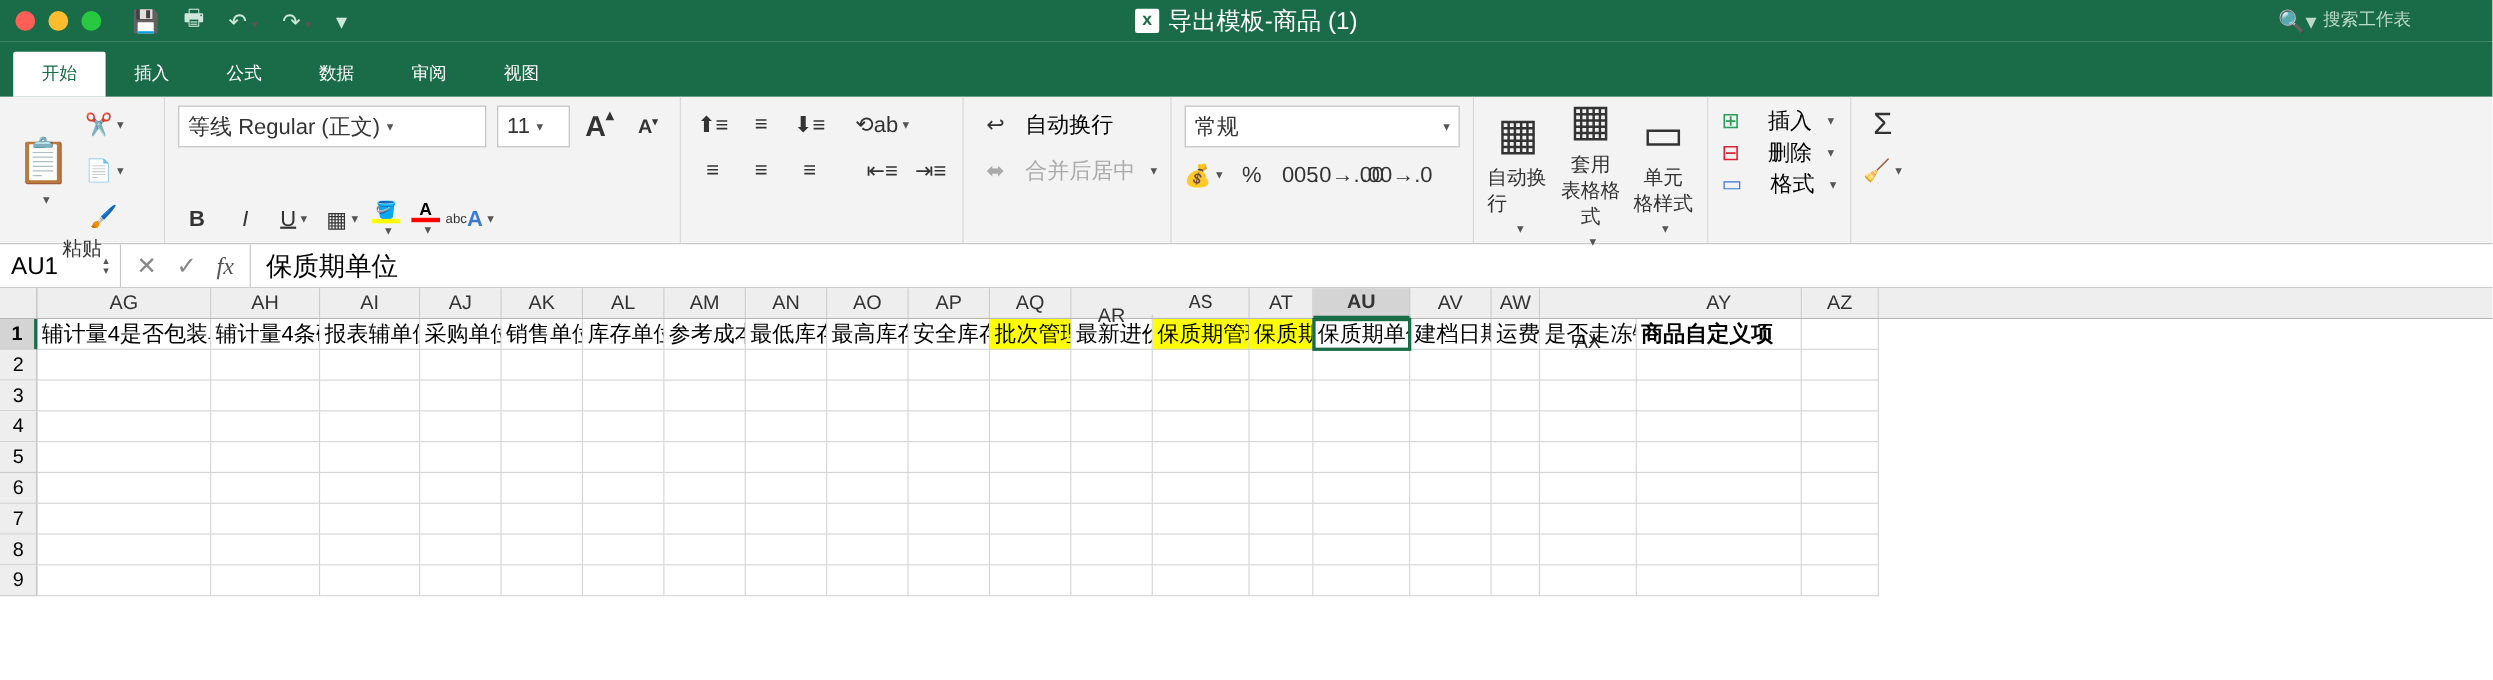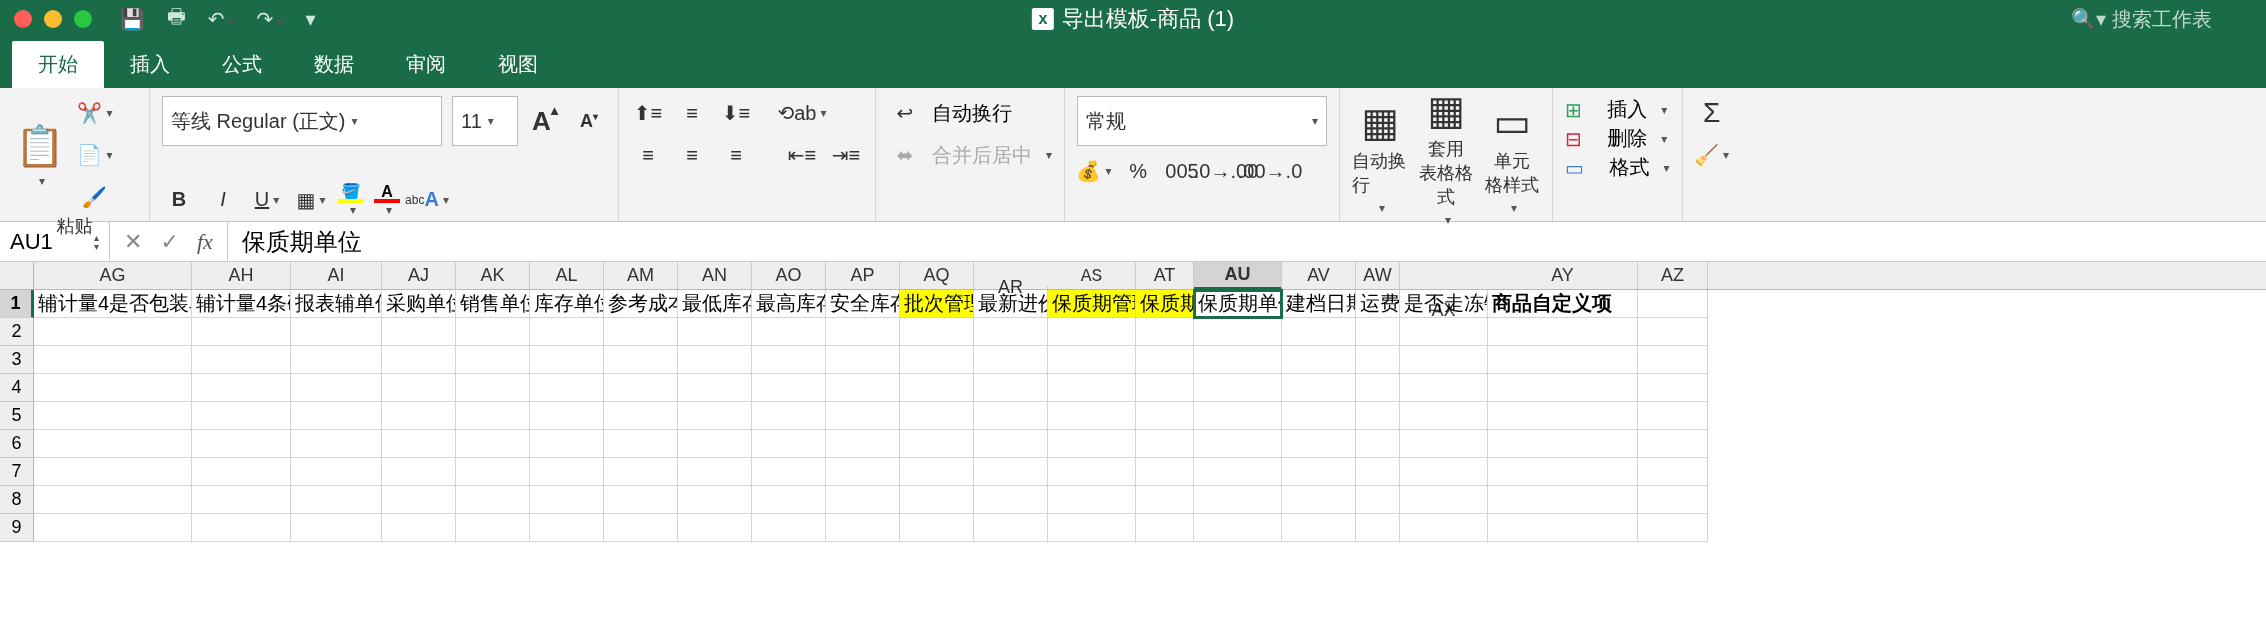--- a/index.html
+++ b/index.html
@@ -8,36 +8,36 @@
   
   .titlebar { height: 38px; background: linear-gradient(#1a6b47,#1a6b47); display: flex; align-items: center; color: #fff; position: relative; }
   .traffic { display: flex; gap: 12px; padding-left: 14px; }
   .traffic .dot { width: 18px; height: 18px; border-radius: 50%; }
   .dot.red { background: #ff5f57; } .dot.yellow { background: #febc2e; } .dot.green { background: #28c840; }
   .qat { display: flex; gap: 22px; margin-left: 28px; align-items: center; color: #cfe7da; font-size: 20px; }
   .qat .item { cursor: pointer; }
   .title-center { position: absolute; left: 50%; transform: translateX(-50%); display: flex; align-items: center; gap: 8px; font-size: 22px; }
   .title-center .xicon { width: 22px; height: 22px; background: #fff; color: #1a6b47; font-size: 16px; display:flex; align-items:center; justify-content:center; border-radius:2px; font-weight:bold;}
   .search { position: absolute; right: 14px; display: flex; align-items: center; gap: 6px; color: #bcd8c9; font-size: 20px; }
-  .search input { background: transparent; border: none; color: #bcd8c9; font-size: 20px; outline:none; width: 140px;}
+  .search input { background: transparent; border: none; color: #bcd8c9; font-size: 16px; outline:none; width: 140px;}
   .search input::placeholder { color: #bcd8c9; }
 
   
   .tabstrip { height: 50px; background: #1a6b47; display: flex; align-items: flex-end; padding-left: 12px; gap: 0; }
-  .tab { padding: 10px 26px; color: #fff; font-size: 20px; cursor: pointer; }
+  .tab { padding: 10px 26px; color: #fff; font-size: 16px; cursor: pointer; }
   .tab.active { background: #fff; color: #1a6b47; border-radius: 2px 2px 0 0; }
 
   
   .ribbon { height: 134px; background: #f3f3f3; border-bottom: 1px solid #c8c8c8; display: flex; }
   .group { display:flex; flex-direction:column; padding: 8px 12px 4px 12px; border-right: 1px solid #d6d6d6; justify-content: space-between;}
   .group-row { display: flex; align-items: center; gap: 10px; }
   .btn-lg { width: 56px; height: 72px; display:flex; flex-direction:column; align-items:center; justify-content:center; gap:4px; cursor:pointer; font-size:18px; color:#333;}
   .btn-lg .ic { font-size: 40px; }
   .dd::after { content:"▾"; font-size:12px; margin-left:4px; color:#555;}
-  .combo { height: 50px; background:#fff; border:1px solid #bbb; display:inline-flex; align-items:center; padding:0 8px; font-size:20px; color:#333; gap:6px; cursor:pointer;}
+  .combo { height: 38px; background:#fff; border:1px solid #bbb; display:inline-flex; align-items:center; padding:0 8px; font-size:20px; color:#333; gap:6px; cursor:pointer;}
   .combo .arrow { font-size:12px; color:#555; }
   .smallbtn { width: 34px; height:34px; border:1px solid transparent; display:inline-flex; align-items:center; justify-content:center; font-size:20px; cursor:pointer; color:#333; border-radius:2px;}
   .label-under { text-align:center; font-size:18px; color:#333; }
   .stack { display:flex; flex-direction:column; gap:8px; }
   .font-a-big { font-size:26px; font-weight:bold; display:inline-flex; align-items:flex-start;}
   .font-a-big .sup { font-size:14px; vertical-align: top; position: relative; top:-4px; }
   .colorbar { display:inline-block; width:26px; height:4px; margin-top:-2px;}
   .pair { display:inline-flex; flex-direction:column; align-items:center; cursor:pointer; }
   .disabled { color:#aaa; }
 

